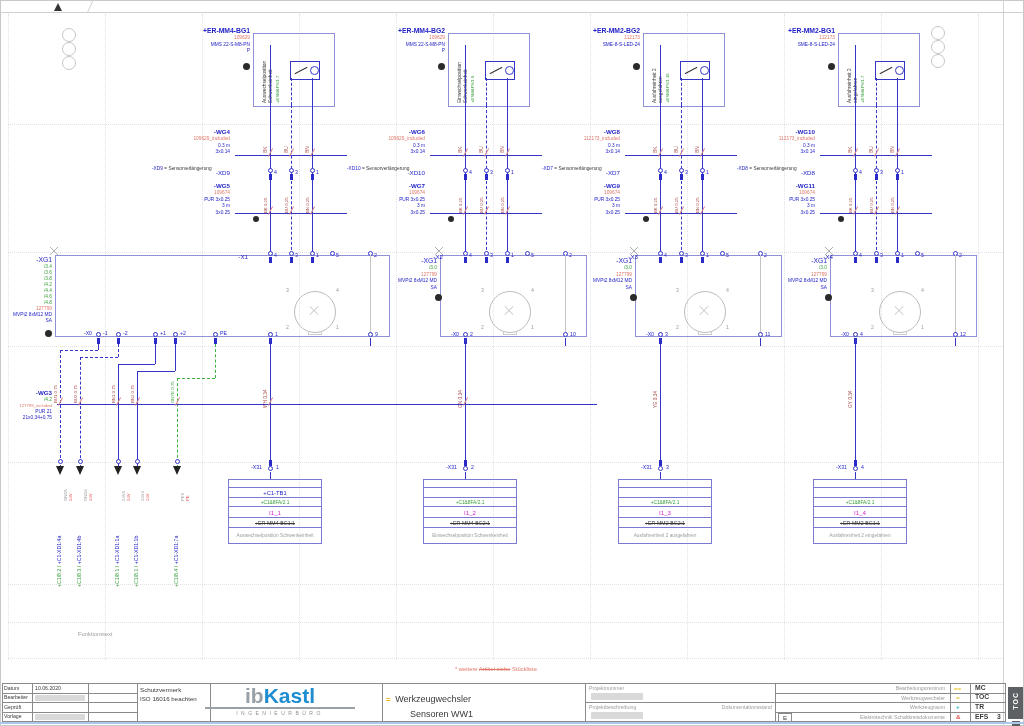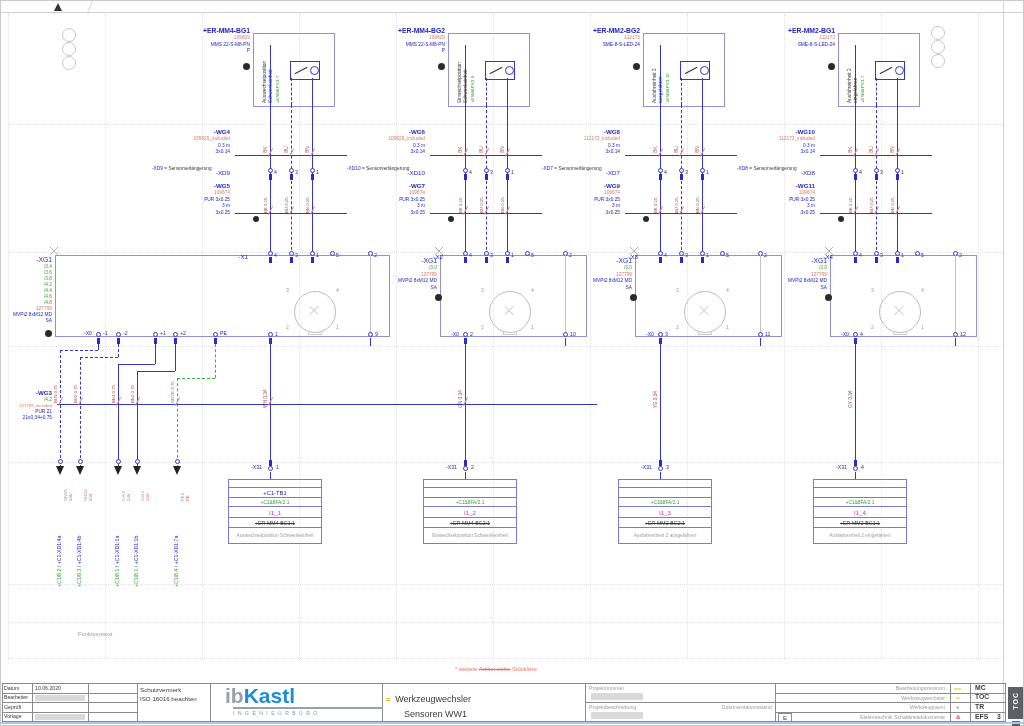--- a/index.html
+++ b/index.html
@@ -678,29 +678,29 @@
   <div class="tl" style="left:775px;top:712px;width:231px;height:1px"></div>
   <div class="a ck f5" style="left:4px;top:685px">Datum</div>
   <div class="a ck f5" style="left:35px;top:685px">10.06.2020</div>
   <div class="a ck f5" style="left:4px;top:694px">Bearbeiter</div>
   <div class="redact" style="left:35px;top:695px;width:50px;height:6px"></div>
   <div class="a ck f5" style="left:4px;top:704px">Geprüft</div>
   <div class="a ck f5" style="left:4px;top:713px">Vorlage</div>
   <div class="redact" style="left:35px;top:714px;width:50px;height:6px"></div>
   <div class="a ck f6" style="left:140px;top:686px">Schutzvermerk</div>
   <div class="a ck f6" style="left:140px;top:695px">ISO 16016 beachten</div>
-  <div class="a" style="left:225px;top:685px;width:166px;text-align:left">
+  <div class="a" style="left:197px;top:685px;width:166px;text-align:center">
     <div style="font-size:21px;font-weight:bold;line-height:1">
       <span style="color:#98a0a8">ib</span><span style="color:#1e8dd2">Kastl</span>
     </div>
     <div style="border-top:2px solid #9aa0a8;width:150px;margin:1px auto 0;font-size:5px;letter-spacing:3.5px;color:#8a9098;padding-top:1px">INGENIEURBÜRO</div>
   </div>
   <div class="a" style="left:386px;top:686px;line-height:1.4">
     <div><span class="ye bd f8">=</span> <span class="ck f9">Werkzeugwechsler</span></div>
-    <div class="ck f9" style="margin-left:18px">Sensoren WW1</div>
+    <div class="ck f9" style="margin-left:24px">Sensoren WW1</div>
   </div>
   <div class="a gy f5" style="left:589px;top:685px">Projektnummer</div>
   <div class="redact" style="left:591px;top:693px;width:52px;height:7px"></div>
   <div class="a gy f5" style="left:589px;top:704px">Projektbeschreibung</div>
   <div class="redact" style="left:591px;top:712px;width:52px;height:7px"></div>
   <div class="a r gy f5" style="left:640px;top:704px;width:132px">Dokumentationsstand</div>
   <div class="a r gy f5" style="left:777px;top:685px;width:168px">Bearbeitungszentrum</div>
   <div class="a r gy f5" style="left:777px;top:695px;width:168px">Werkzeugwechsler</div>
   <div class="a r gy f5" style="left:777px;top:704px;width:168px">Werkzeugraum</div>
   <div class="a r gy f5" style="left:794px;top:714px;width:151px">Elektrotechnik Schaltkreisdokumente</div>

